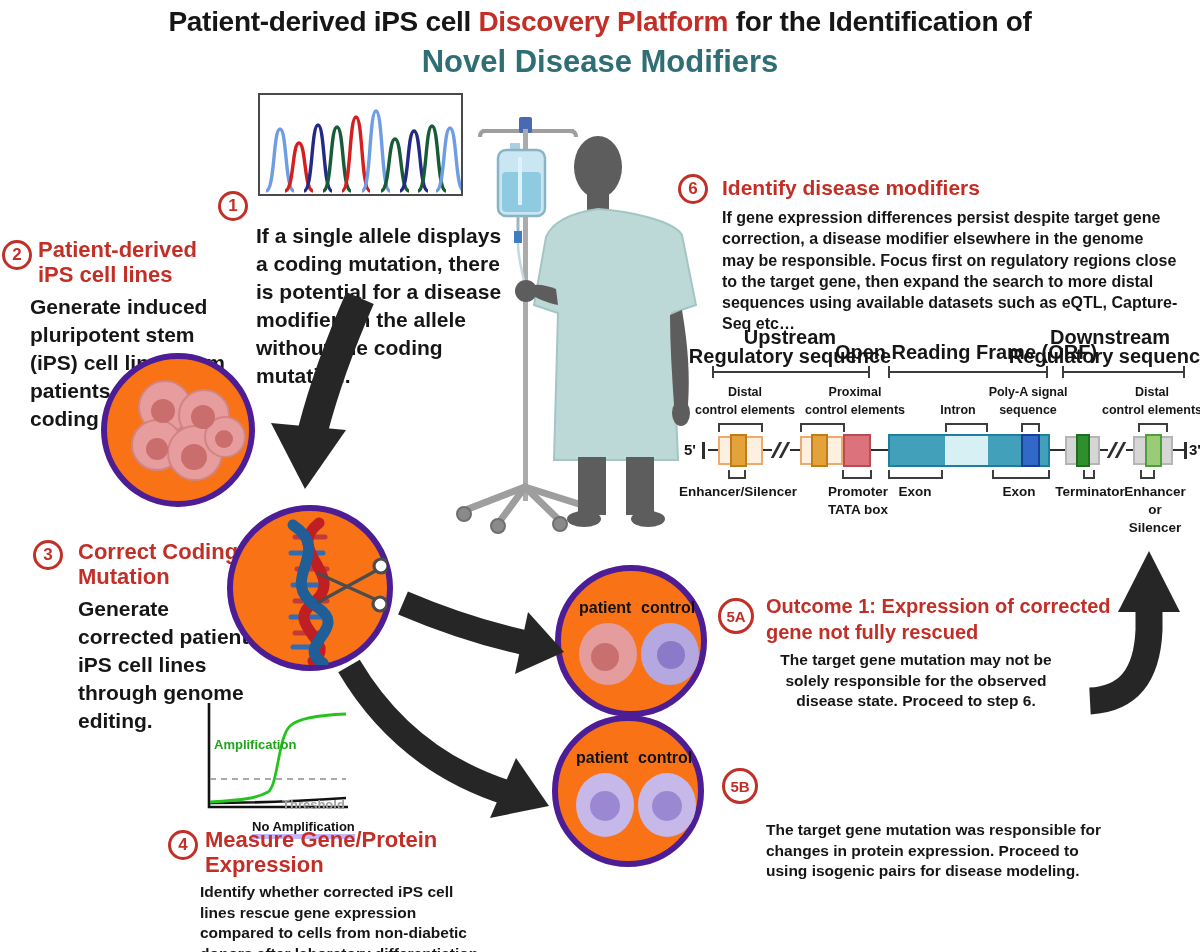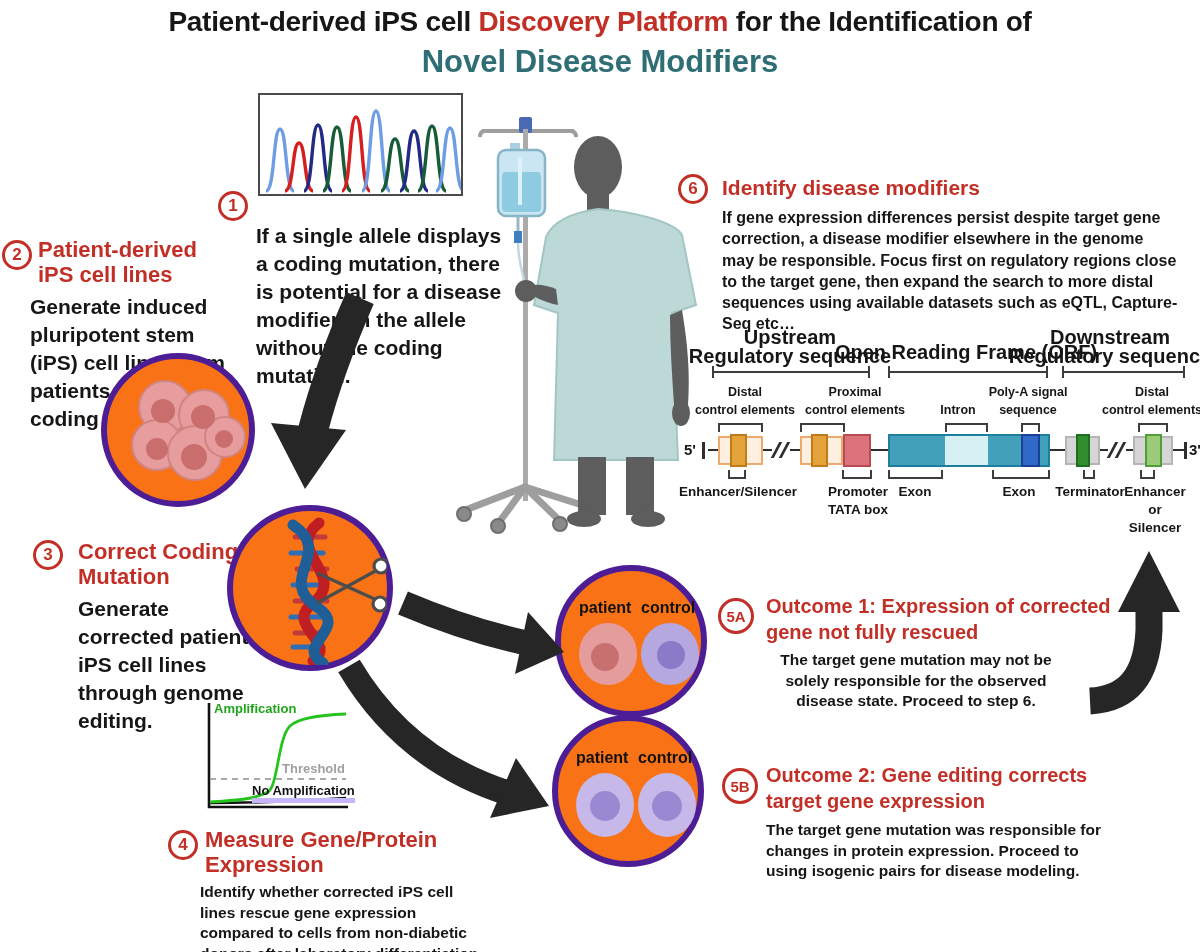--- a/index.html
+++ b/index.html
@@ -32,21 +32,21 @@
   
   .rangeline{height:12px;box-sizing:border-box;border-left:2px solid #3d3d3d;border-right:2px solid #3d3d3d;position:absolute;}
   .rangeline::before{content:"";position:absolute;left:0;right:0;top:5px;border-top:2px solid #3d3d3d;}
   .br-top{position:absolute;height:9px;border:2px solid #3d3d3d;border-bottom:none;box-sizing:border-box;}
   .br-bot{position:absolute;height:9px;border:2px solid #3d3d3d;border-top:none;box-sizing:border-box;}
   .gm-lab{position:absolute;font-weight:800;font-size:20px;transform:translateX(-50%);white-space:nowrap;}
   .gm-small{position:absolute;font-weight:800;font-size:12.5px;line-height:1.4;text-align:center;transform:translateX(-50%);white-space:nowrap;}
   .gm-bot{position:absolute;font-weight:800;font-size:13.5px;line-height:1.35;text-align:center;transform:translateX(-50%);white-space:nowrap;}
   .gbox{position:absolute;box-sizing:border-box;}
   .slash{position:absolute;width:3px;height:16px;background:#2e2e2e;transform:skewX(-28deg);}
-  .qlabel{position:absolute;font-weight:800;font-size:13px;white-space:nowrap;}
+  .qlabel{position:absolute;font-weight:800;font-size:13px;white-space:nowrap;margin-top:36px;}
 </style>
 </head>
 <body>
 
 <div class="canvas">
 
   <div class="abs title-line1">
     <span>Patient-derived iPS cell </span><span class="hl">Discovery Platform</span><span> for the Identification of</span>
   </div>
   <div class="abs title-line2">Novel Disease Modifiers</div>
@@ -303,21 +303,20 @@
     <div class="cell" style="left:18px;top:52px;width:58px;height:64px;background:#c6b8e8;">
       <div class="nucleus" style="left:14px;top:18px;width:30px;height:30px;background:#9a89d2;"></div>
     </div>
     <div class="cell" style="left:80px;top:52px;width:58px;height:64px;background:#c6b8e8;">
       <div class="nucleus" style="left:14px;top:18px;width:30px;height:30px;background:#9a89d2;"></div>
     </div>
   </div>
   <div class="abs badge wide" style="left:722px;top:768px;">
       <span>5B</span>
     </div>
-  <div class="abs shead" style="left:766px;top:762px;width:330px;font-size:20px;line-height:1.3;">Outcome 2: Gene editing corrects target gene expression</div>
   <div class="abs sbody" style="left:766px;top:820px;width:352px;font-size:15.5px;">The target gene mutation was responsible for changes in protein expression. Proceed to using isogenic pairs for disease modeling.</div>
 
   <svg class="abs" style="left:0;top:0;pointer-events:none;" width="1200" height="952" viewBox="0 0 1200 952">
     <g fill="#262626" stroke="none">
       <path d="M360,298 C338,348 324,388 313,430" stroke="#262626" stroke-width="30" fill="none"></path>
       <polygon points="305,489 271,423 346,430"></polygon>
       <path d="M403,603 C450,623 490,635 526,643" stroke="#262626" stroke-width="25" fill="none"></path>
       <polygon points="564,652 515,674 528,612"></polygon>
       <path d="M349,666 C388,732 442,772 508,793" stroke="#262626" stroke-width="25" fill="none"></path>
       <polygon points="549,806 490,818 516,758"></polygon>

